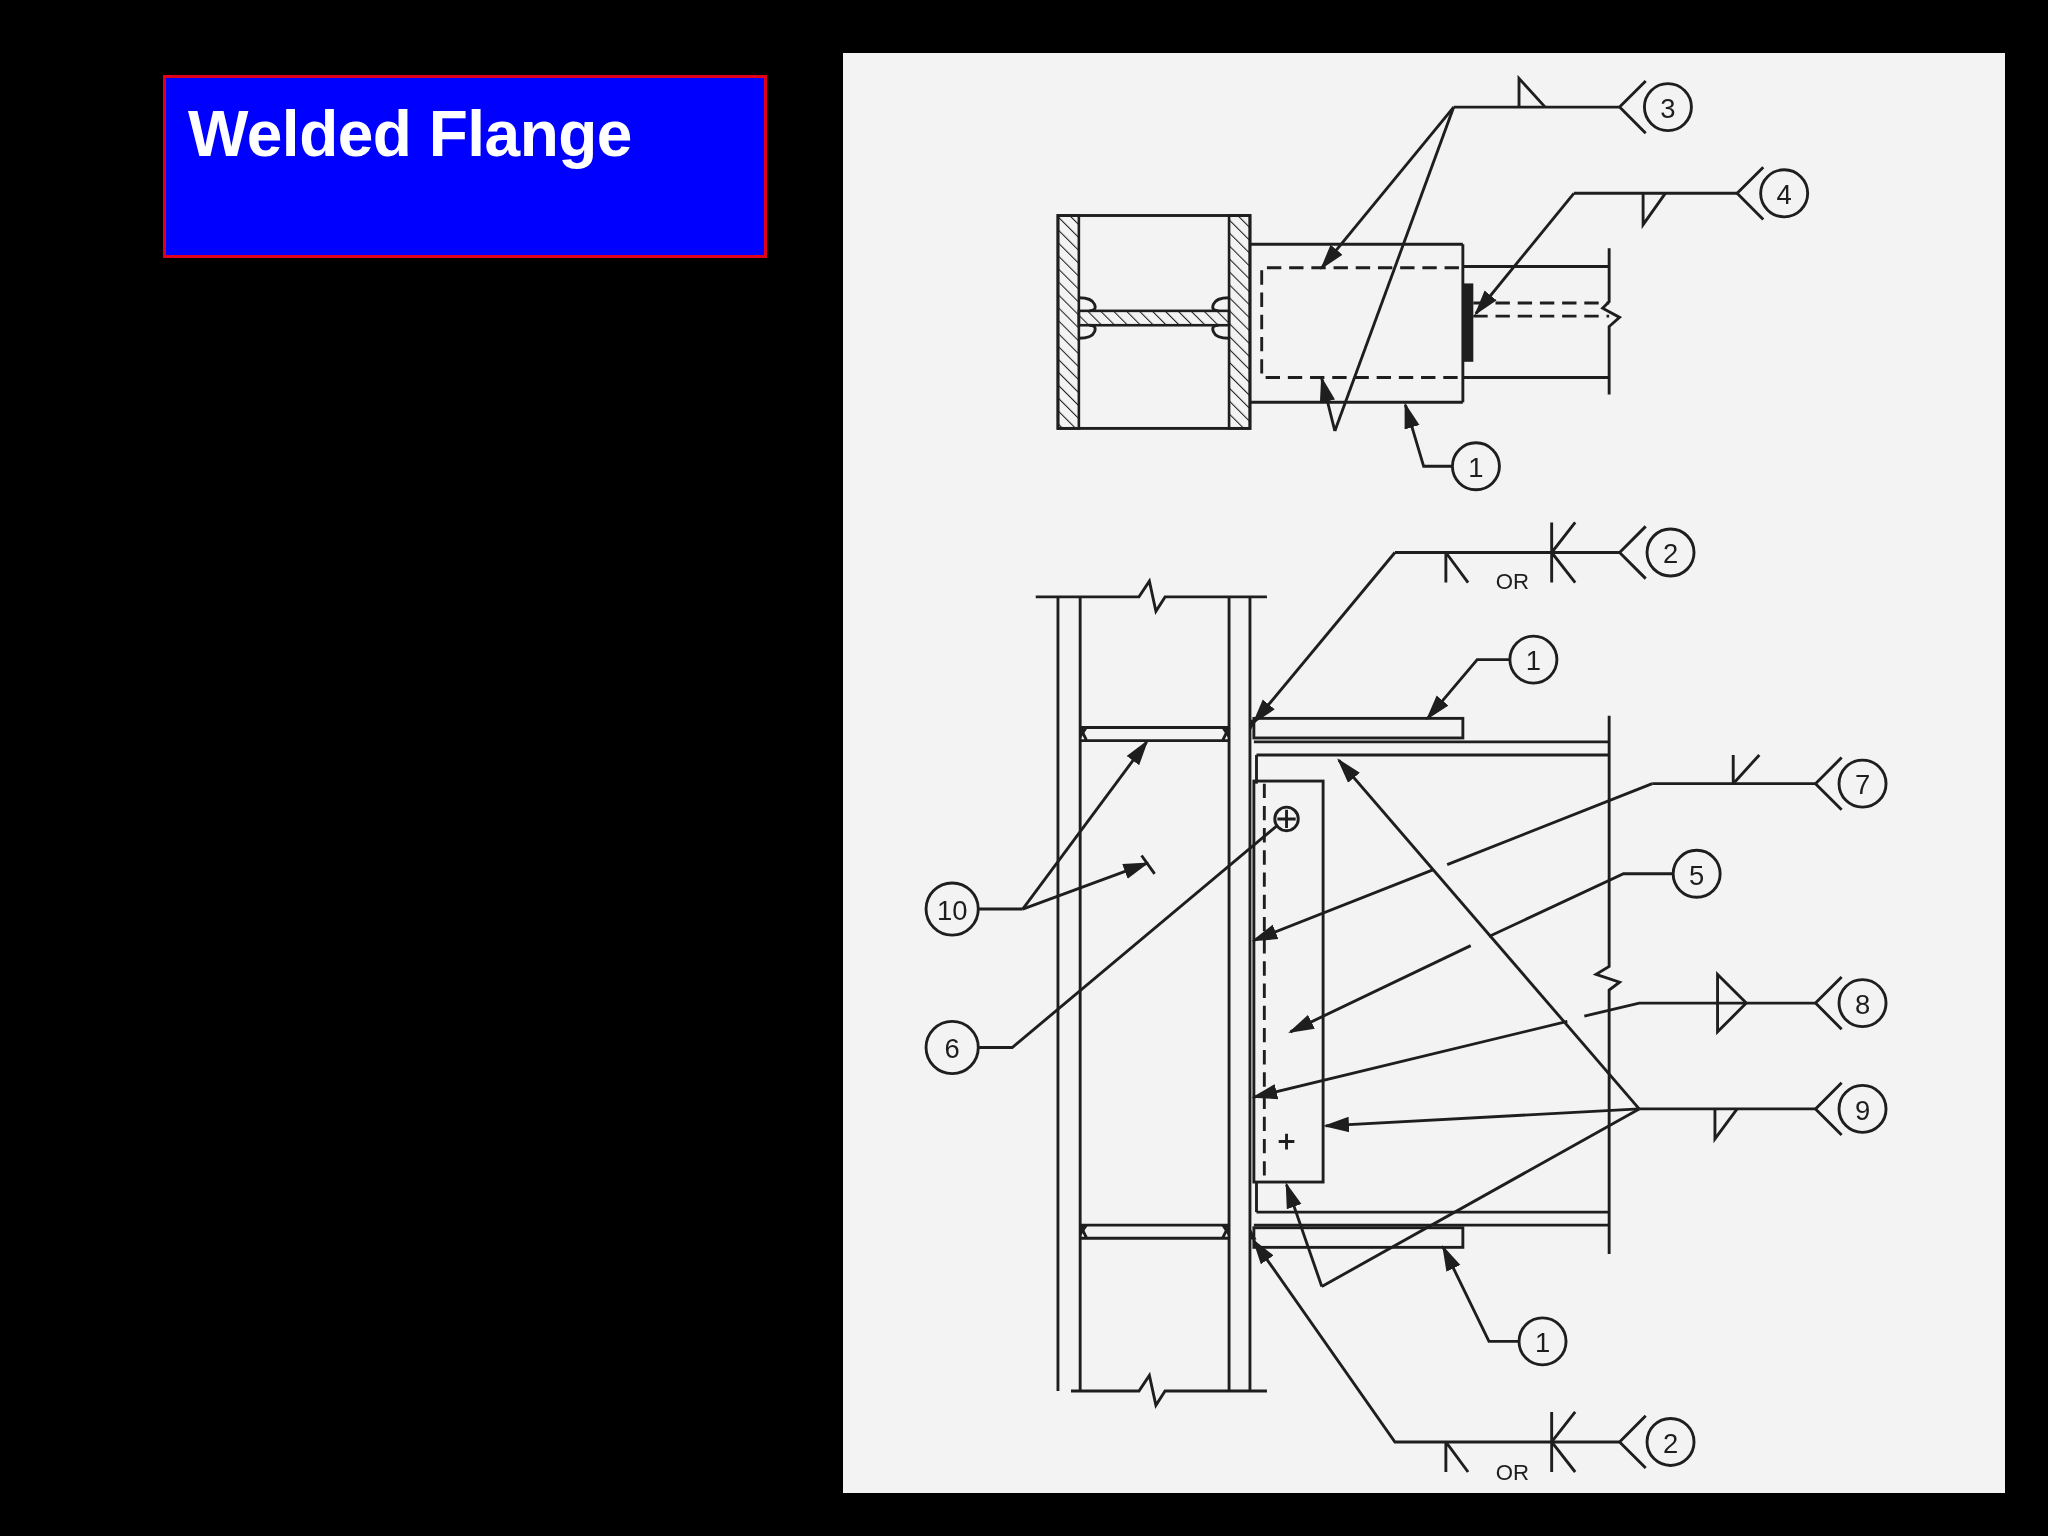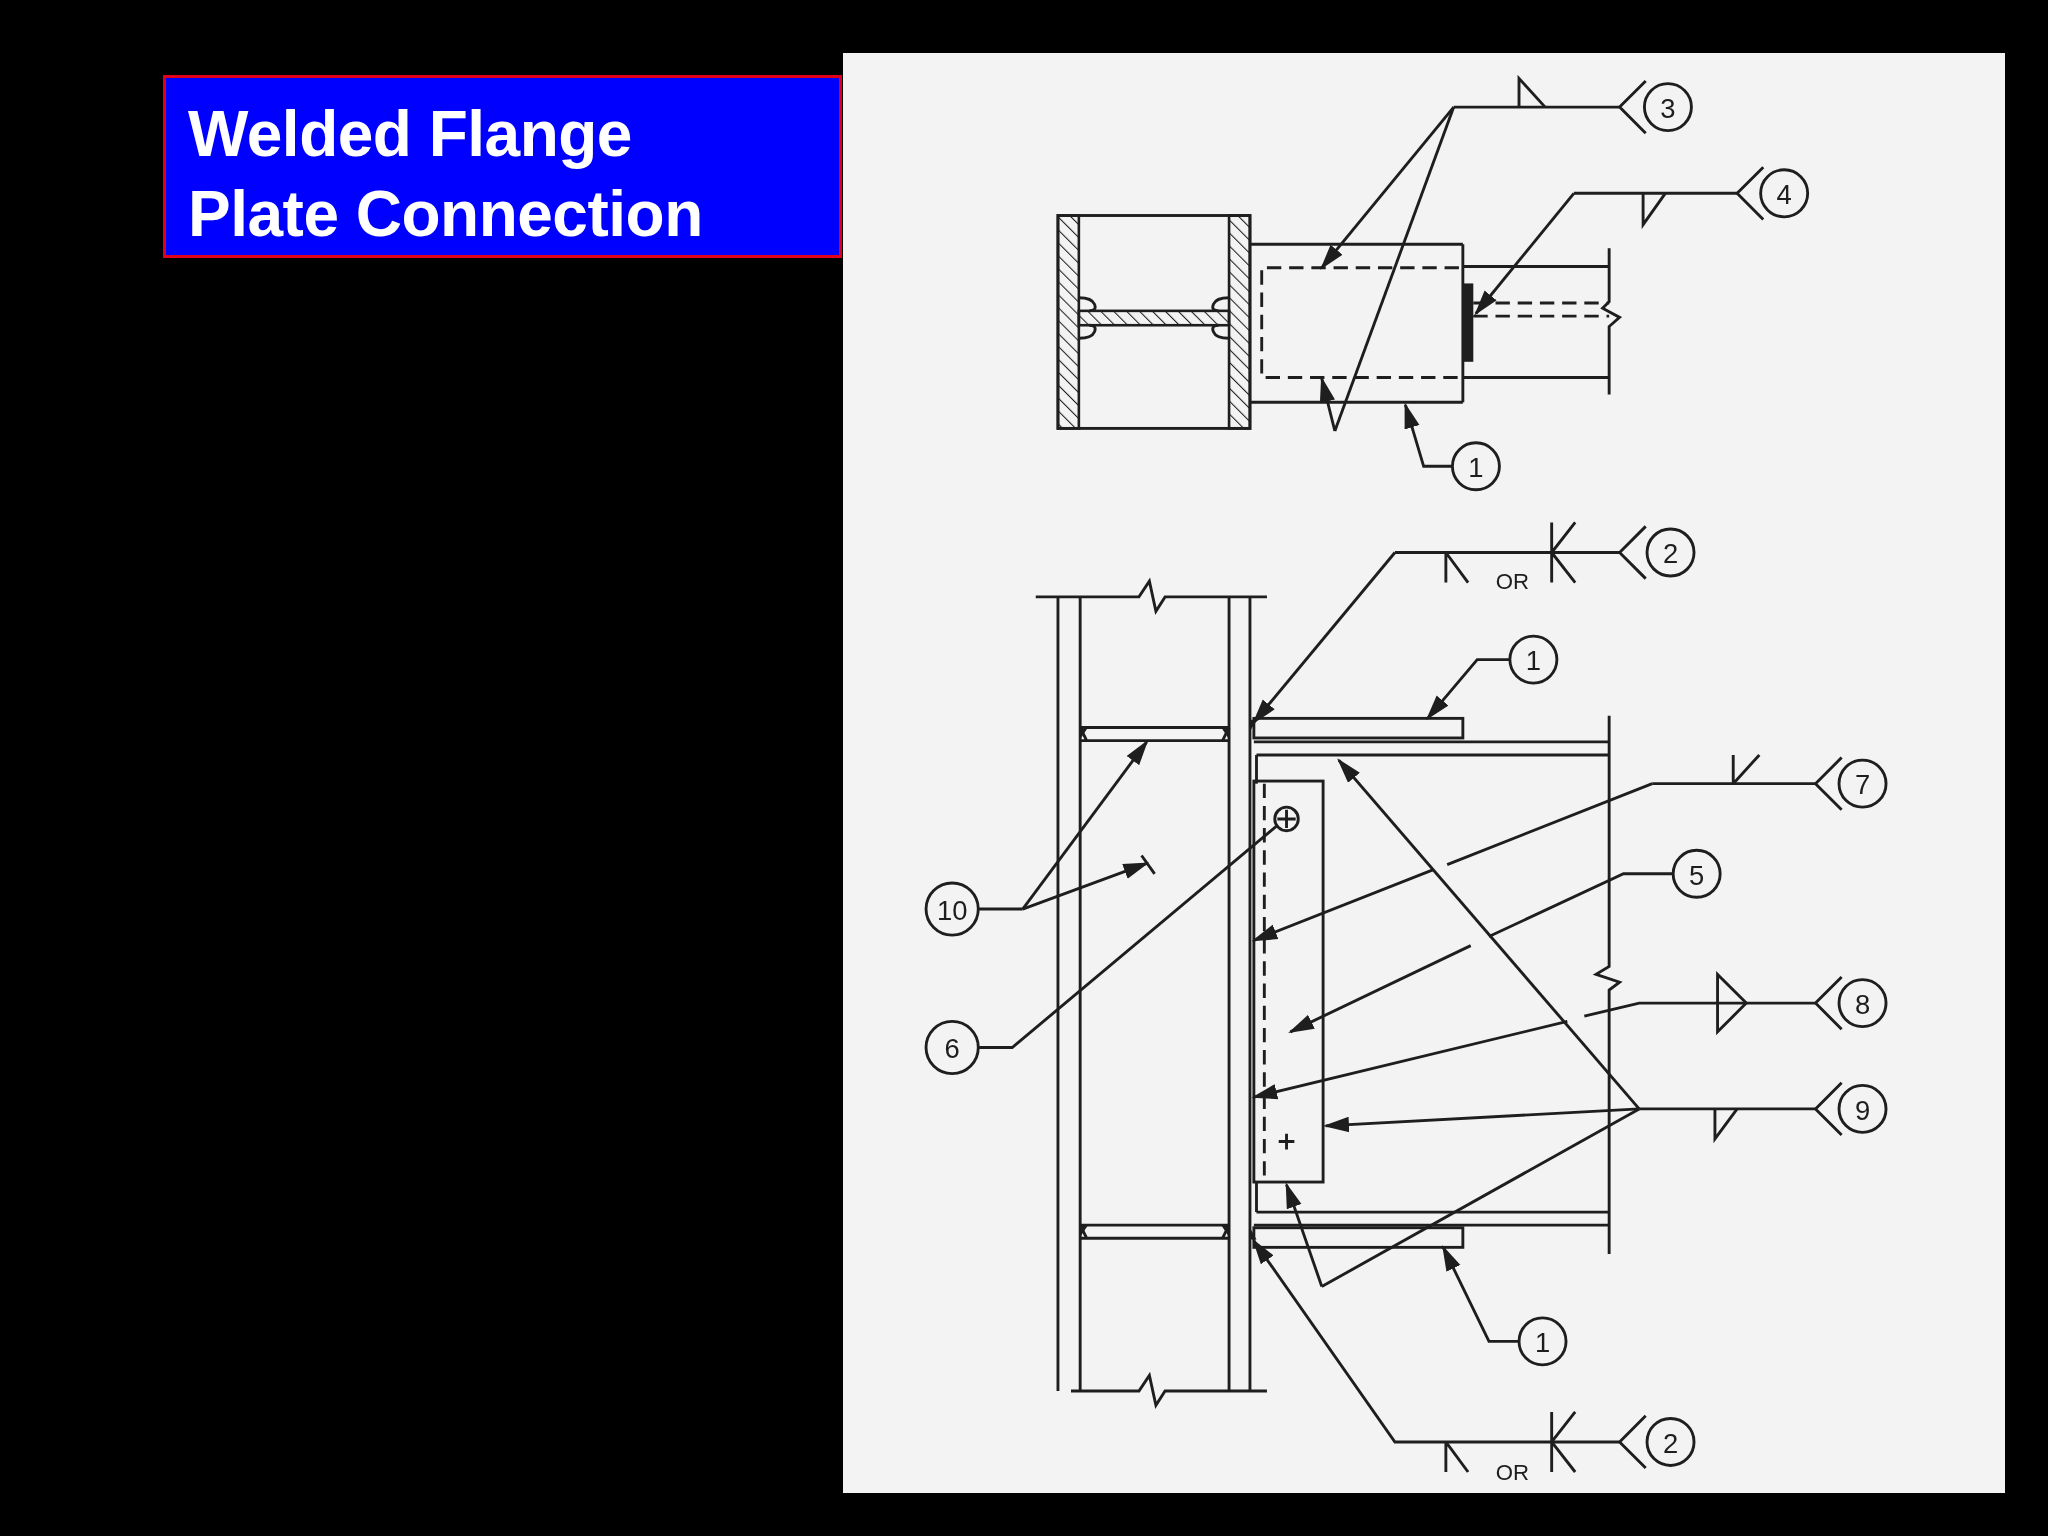--- a/index.html
+++ b/index.html
@@ -1,21 +1,21 @@
 <!DOCTYPE html>
 <html><head>
 <meta charset="utf-8">
 <style>
   html, body { margin:0; padding:0; }
   body {
     width:2048px; height:1536px; background:#000000; position:relative; overflow:hidden;
     font-family:"Liberation Sans", sans-serif;
   }
   .title-box {
-    position:absolute; left:163px; top:75px; width:679px; height:183px;
+    position:absolute; left:163px; top:75px; width:604px; height:183px;
     background:#0000FF; border:3px solid #E0001A; box-sizing:border-box;
     padding:16px 0 0 22px;
   }
   .title-line {
     display:block; color:#FFFFFF; font-weight:bold; font-size:64px; line-height:80px;
     font-family:"Liberation Sans", sans-serif; letter-spacing:-0.5px; white-space:nowrap;
   }
   .paper {
     position:absolute; left:843px; top:53px; width:1162px; height:1440px;
     background:#F3F3F3;
@@ -27,21 +27,20 @@
   .drawing .bubble { fill:none; stroke:#1E1E1E; stroke-width:2.2; }
   .drawing text { font-family:"Liberation Sans", sans-serif; fill:#1E1E1E; }
   .callout-num { font-size:21px; text-anchor:middle; dominant-baseline:central; }
   .or-text { font-size:17px; text-anchor:middle; }
 </style>
 </head>
 <body>
 
 <div class="title-box">
   <span class="title-line">Welded Flange</span>
-  <span class="title-line">Plate Connection</span>
 </div>
 
 <div class="paper"></div>
 
 <svg class="drawing" viewBox="0 0 1568 1176" preserveAspectRatio="none" xmlns="http://www.w3.org/2000/svg">
   <defs>
     <pattern id="hatch" patternUnits="userSpaceOnUse" width="7" height="7" patternTransform="rotate(-45)">
       <line x1="0" y1="0" x2="0" y2="7" stroke="#1E1E1E" stroke-width="1.6"></line>
     </pattern>
     <marker id="arrow" viewBox="0 0 10 10" refX="9" refY="5" markerWidth="9" markerHeight="9" orient="auto-start-reverse">

